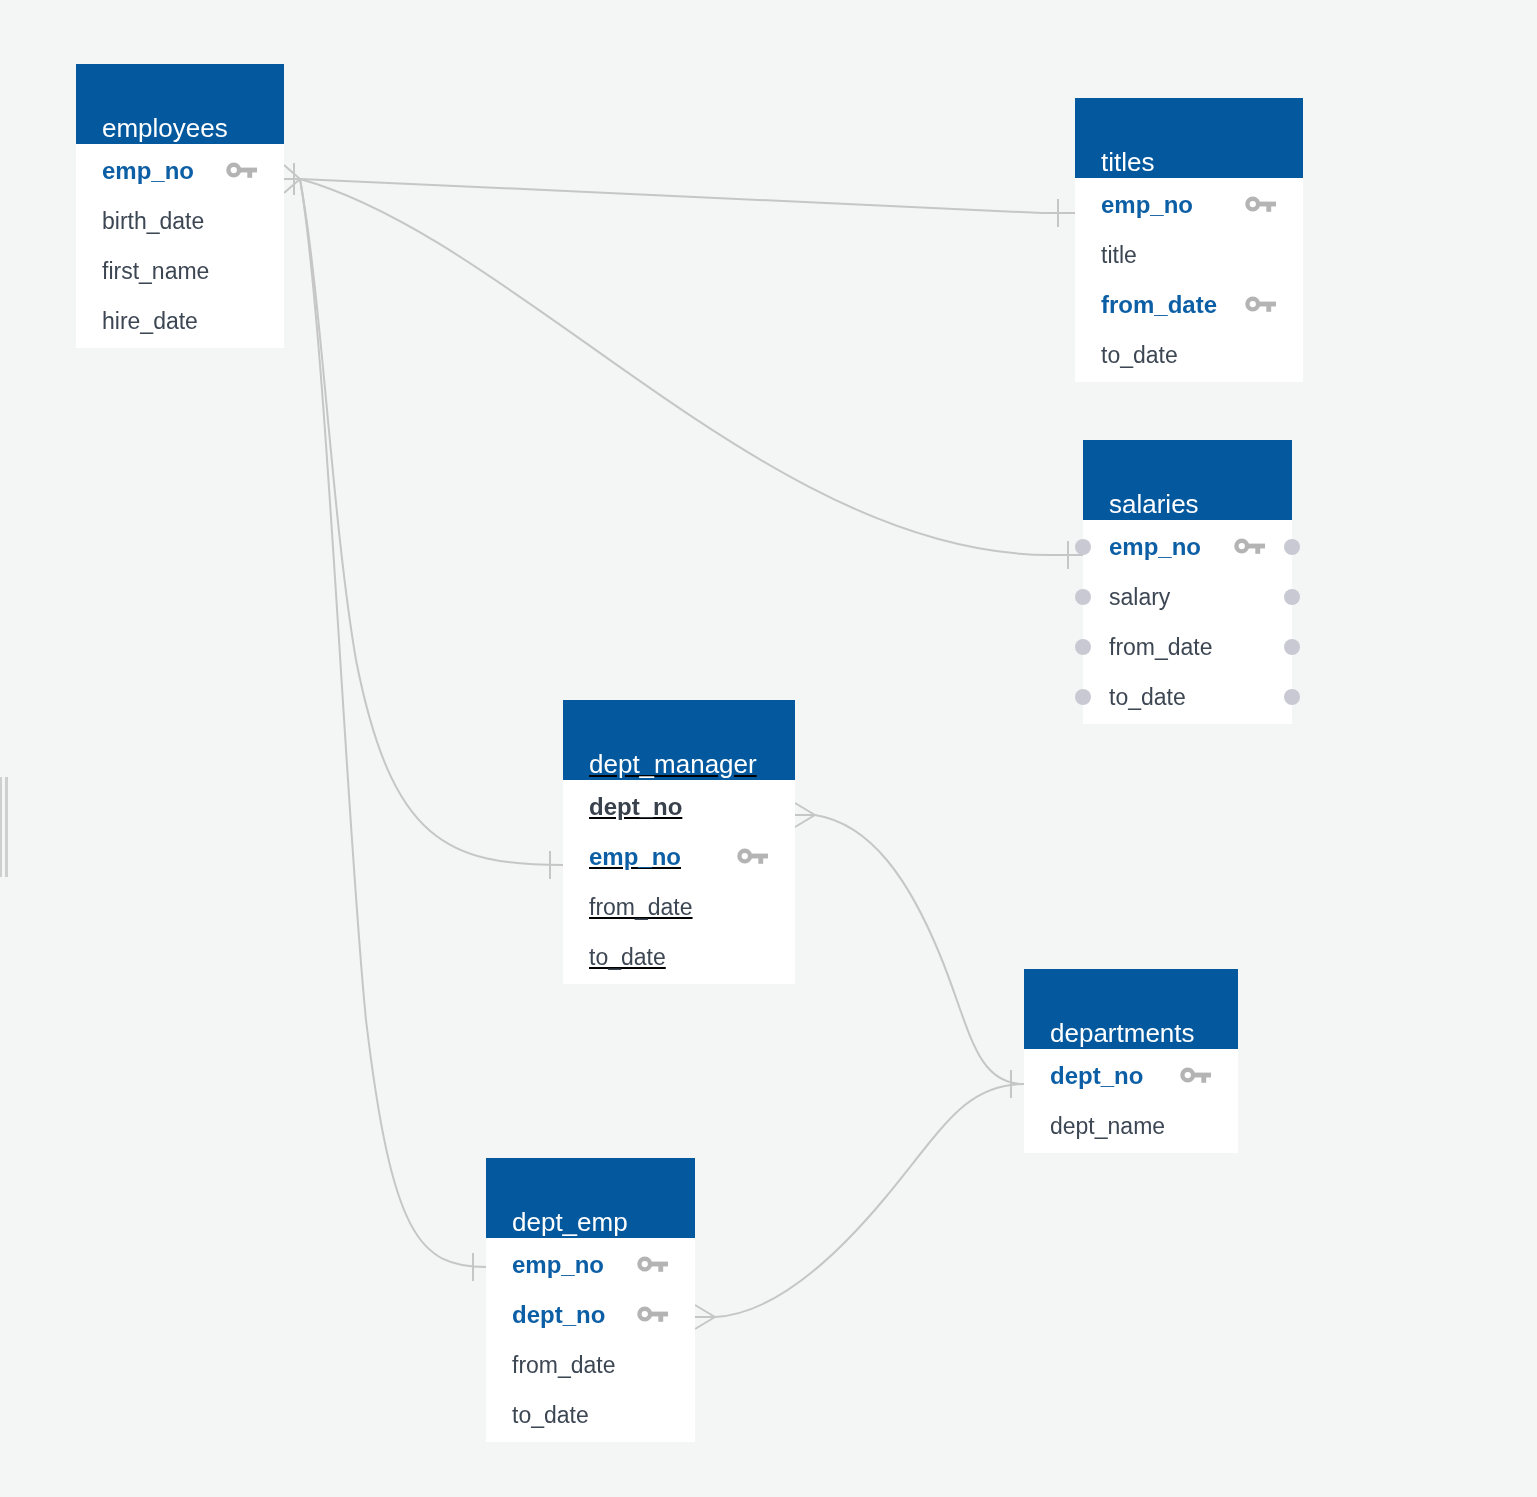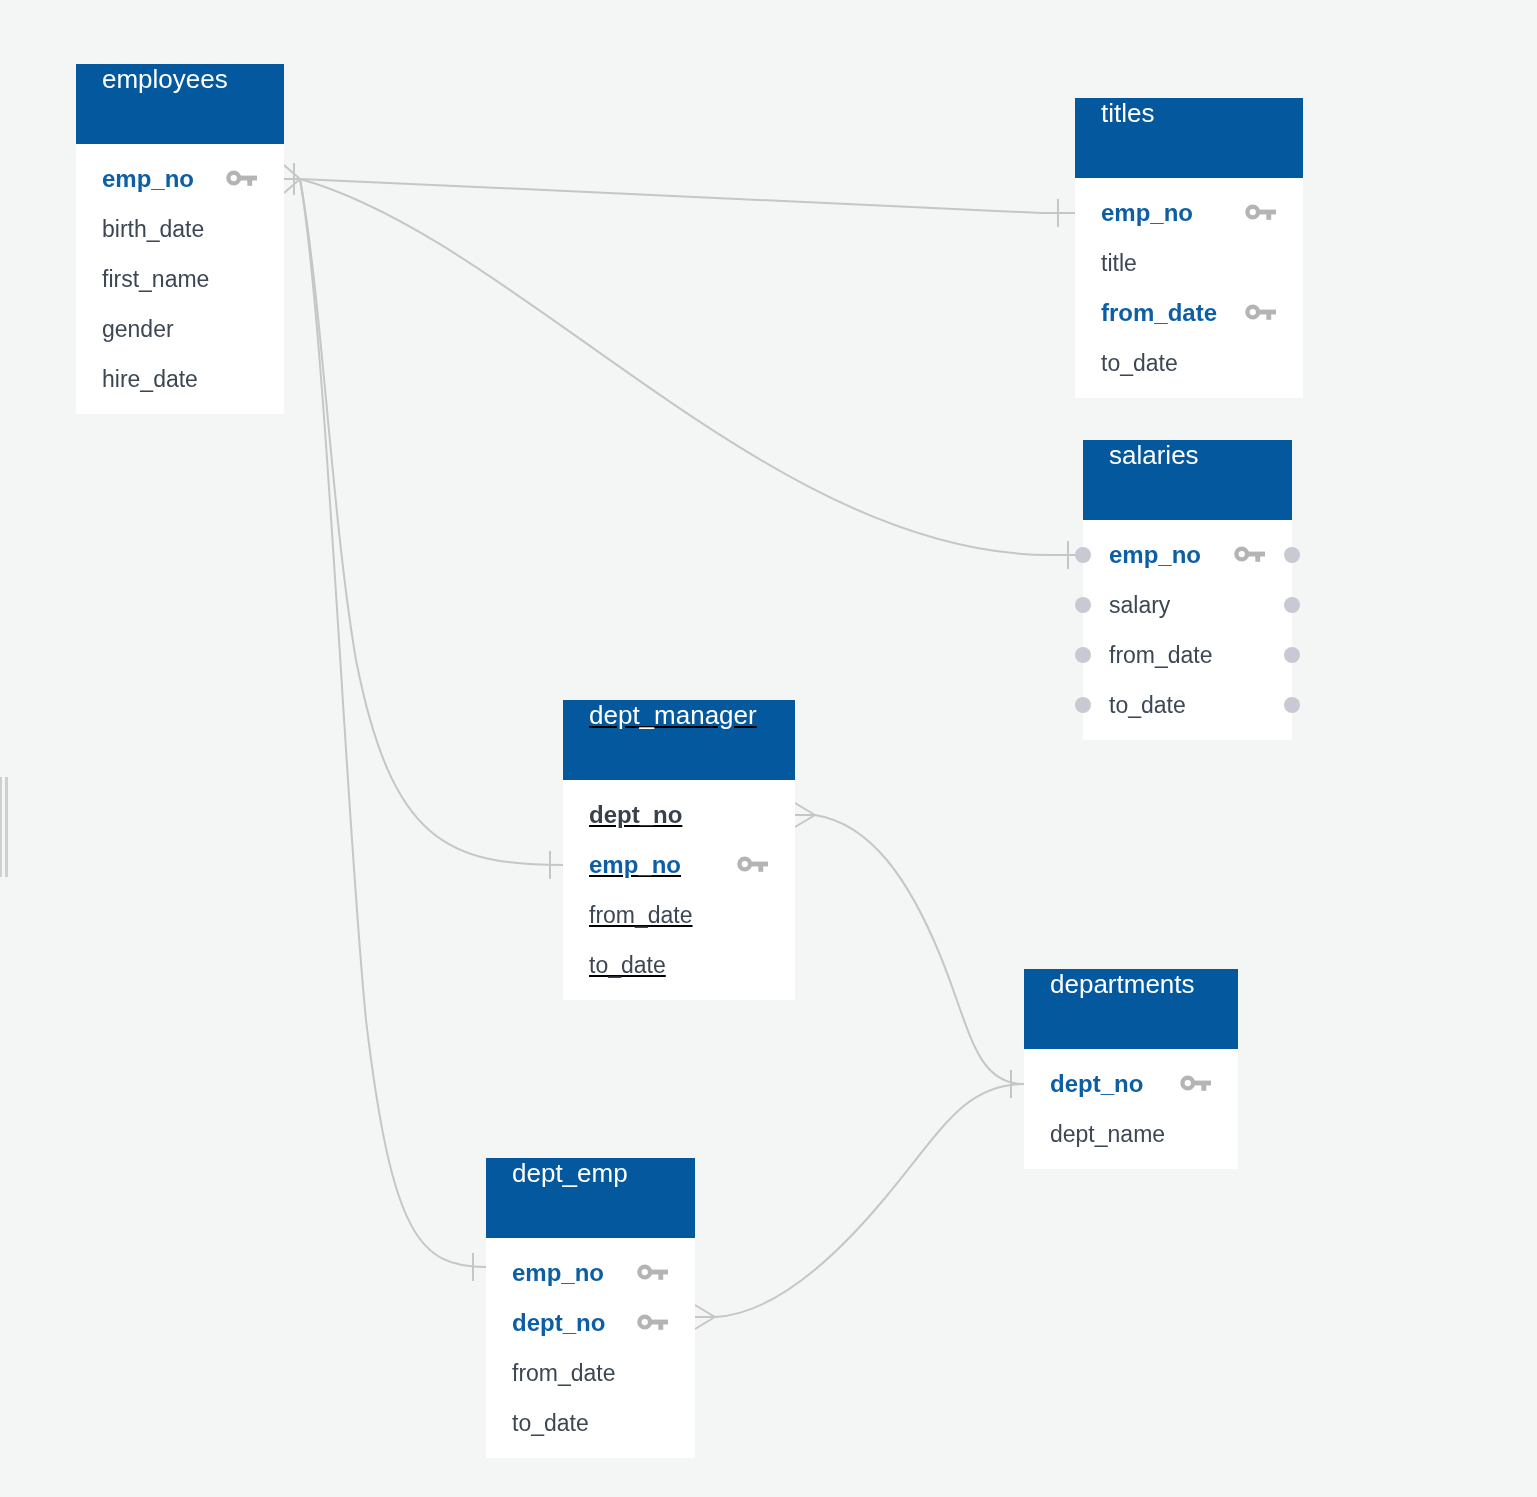--- a/index.html
+++ b/index.html
@@ -27,27 +27,27 @@
   .er-table {
     position: absolute;
     background: var(--table-bg, #ffffff);
   }
   .er-table-header {
     height: 80px;
     background: var(--table-header-bg, #04589d);
     color: var(--table-header-text, #ffffff);
     font-size: 26px;
     display: flex;
-    align-items: flex-start;
+    align-items: flex-end;
     padding: 0 26px;
     cursor: move;
     user-select: none;
   }
   .er-table-body {
-    padding: 10px 0;
+    padding: 2px 0;
   }
   .er-row {
     height: 50px;
     display: flex;
     align-items: center;
     justify-content: space-between;
     padding: 0 26px;
     font-size: 23px;
     color: var(--column-text, #3d4754);
     position: relative;
@@ -129,23 +129,20 @@
           <rect x="22" y="10" width="5" height="6" fill="currentColor"></rect>
         </svg>
       </div>
       <div class="er-row">
         <span class="col-name">birth_date</span>
       </div>
       <div class="er-row">
         <span class="col-name">first_name</span>
       </div>
       <div class="er-row">
-        <span class="col-name">gender</span>
-      </div>
-      <div class="er-row">
         <span class="col-name">hire_date</span>
       </div>
     </div>
   </div>
 
   <div class="er-table" style="left:1075px; top:98px; width:228px;">
     <div class="er-table-header">
       <span>titles</span>
     </div>
     <div class="er-table-body">

